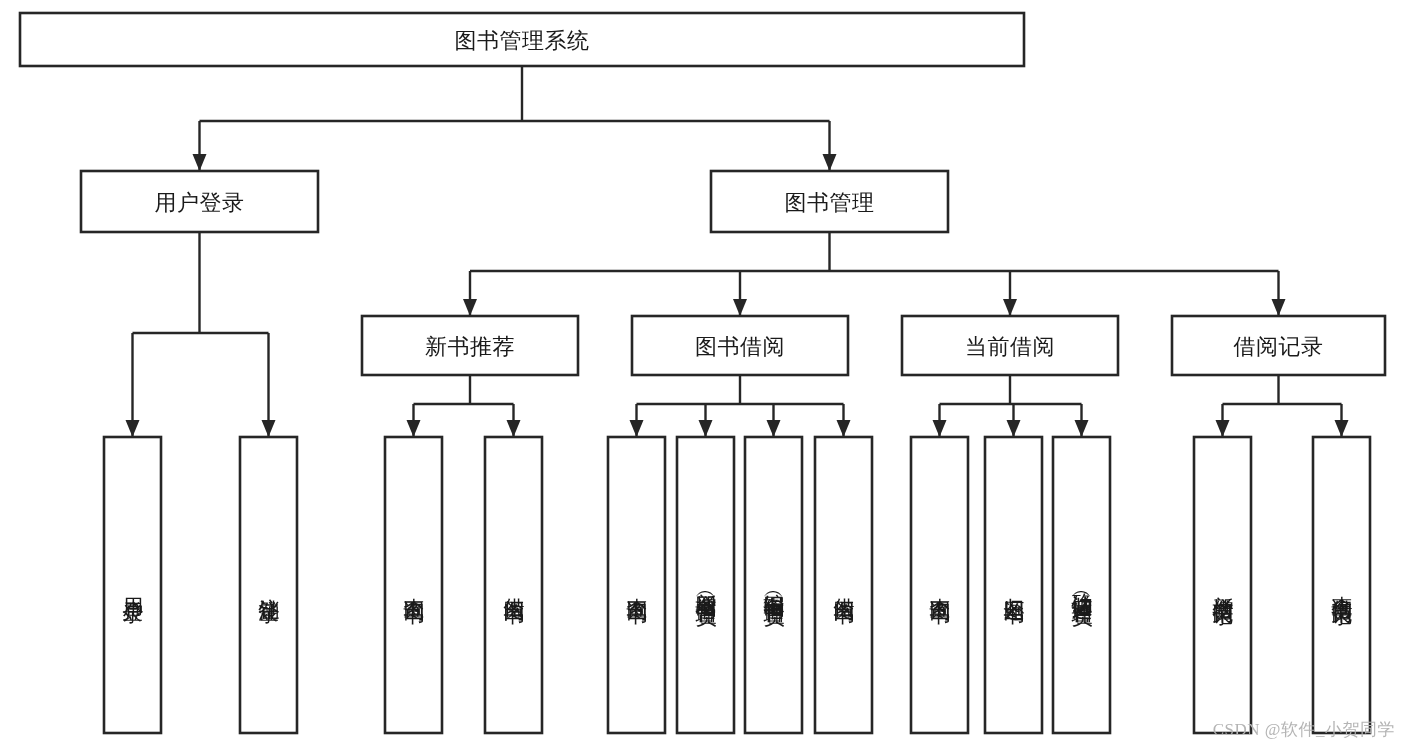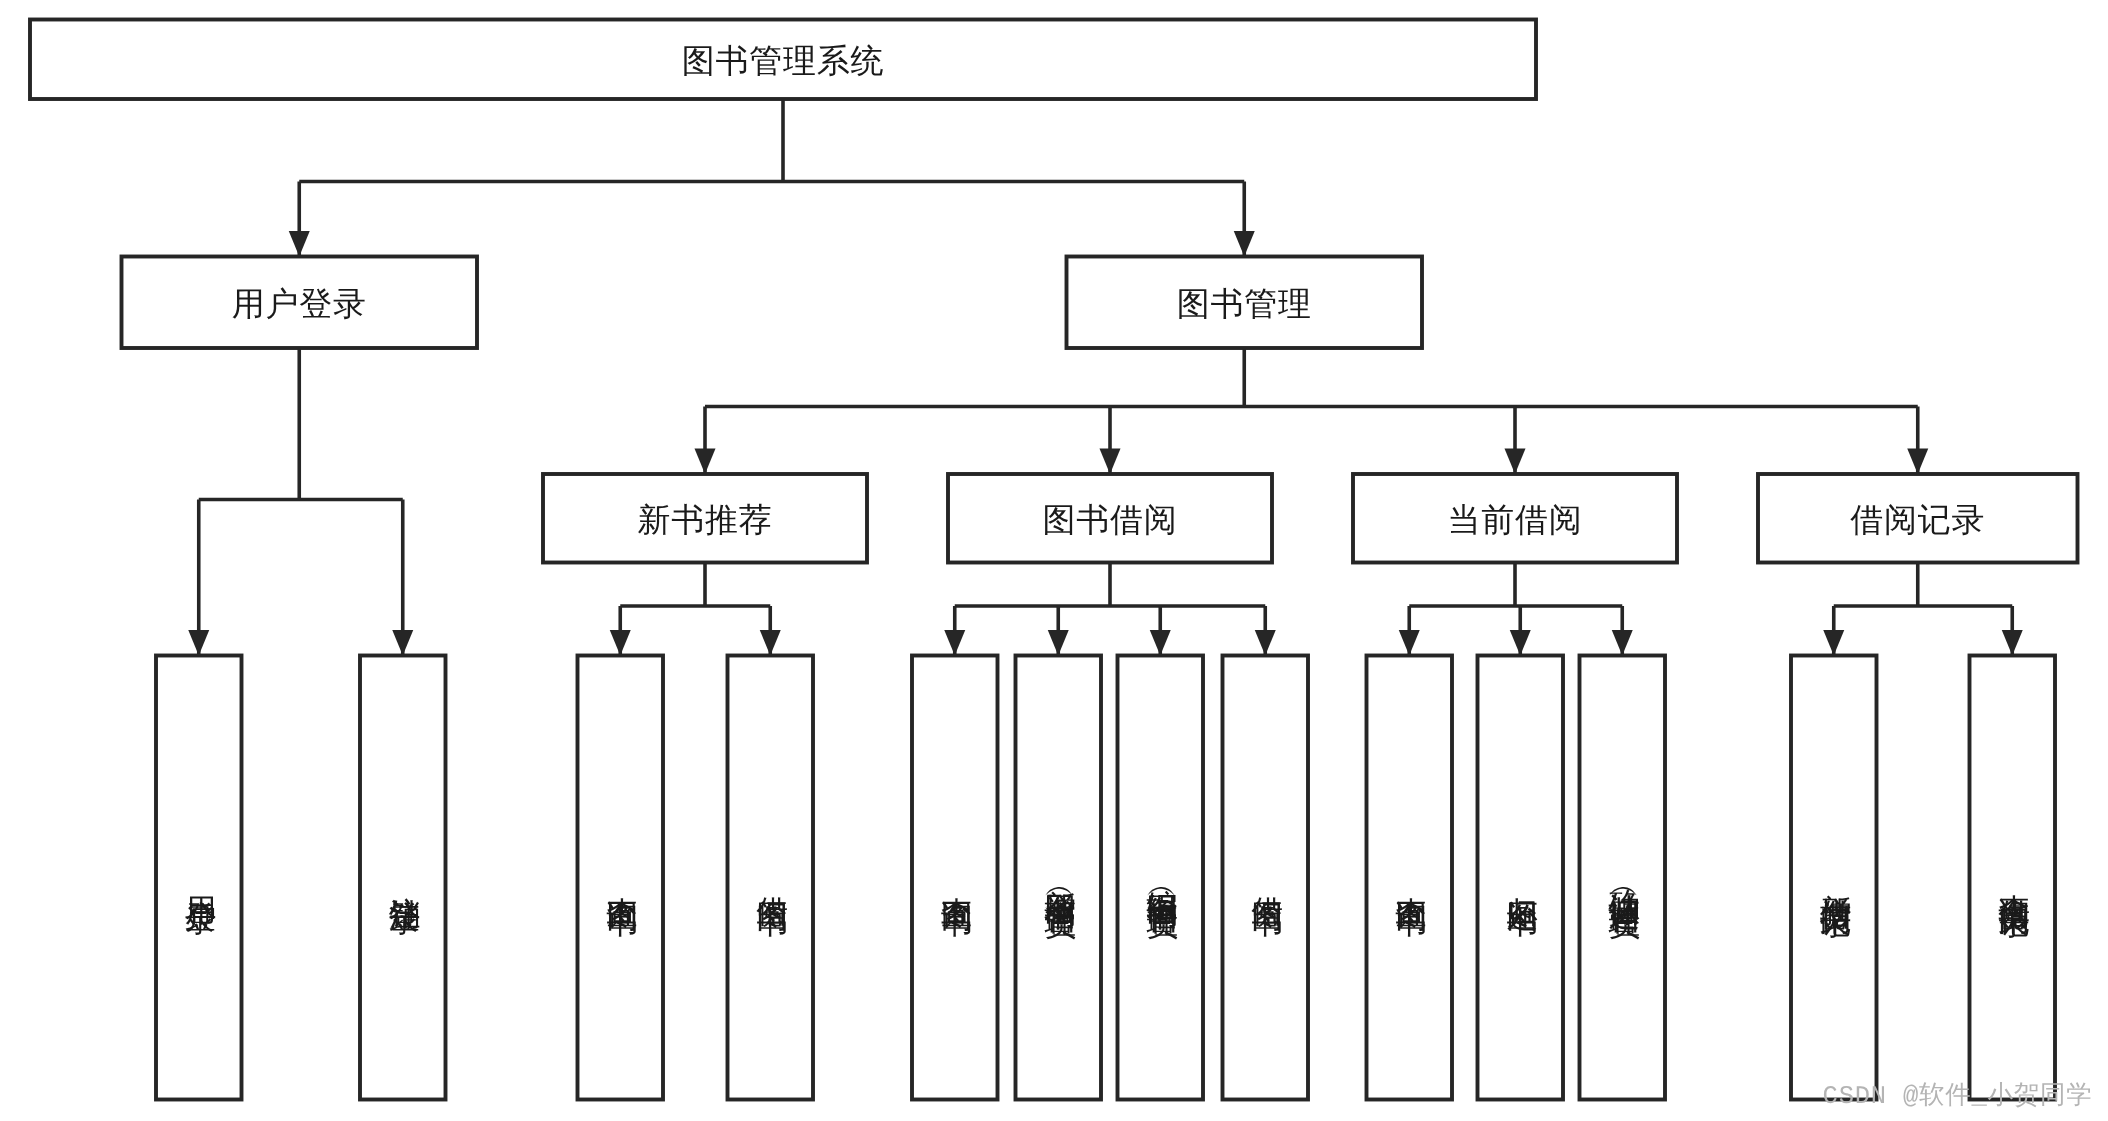--- a/index.html
+++ b/index.html
@@ -74,21 +74,21 @@
     line-height: 1.18;
     color: #1a1a1a;
     letter-spacing: 2px;
     white-space: nowrap;
     text-align: center;
   }
   .watermark {
     position: absolute;
     right: 10px;
     bottom: 6px;
-    font-family: Liberation Mono, monospace;
+    font-family: Liberation Serif, serif;
     font-size: 17px;
     color: #b4b4b4;
     letter-spacing: 0.5px;
     white-space: nowrap;
     pointer-events: none;
   }
 </style>
 </head>
 <body>
 

